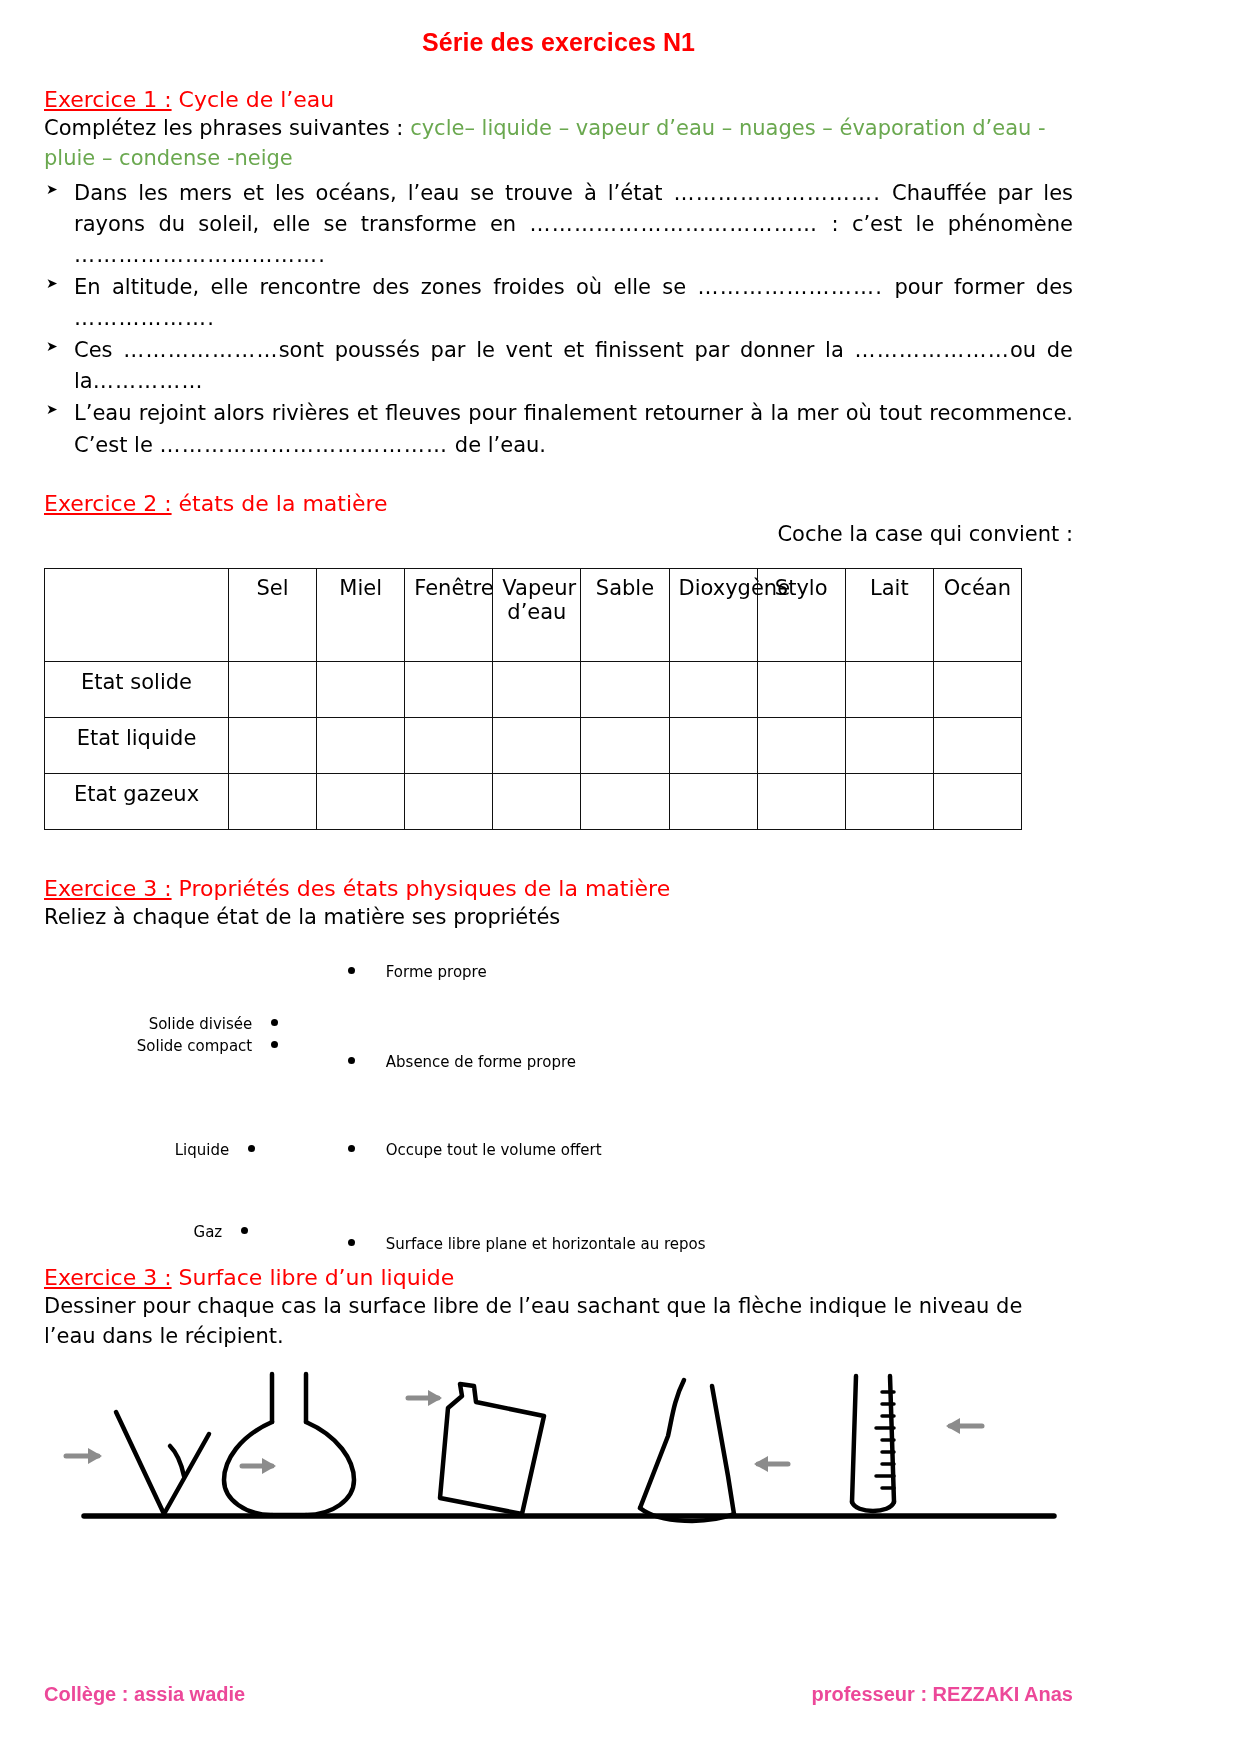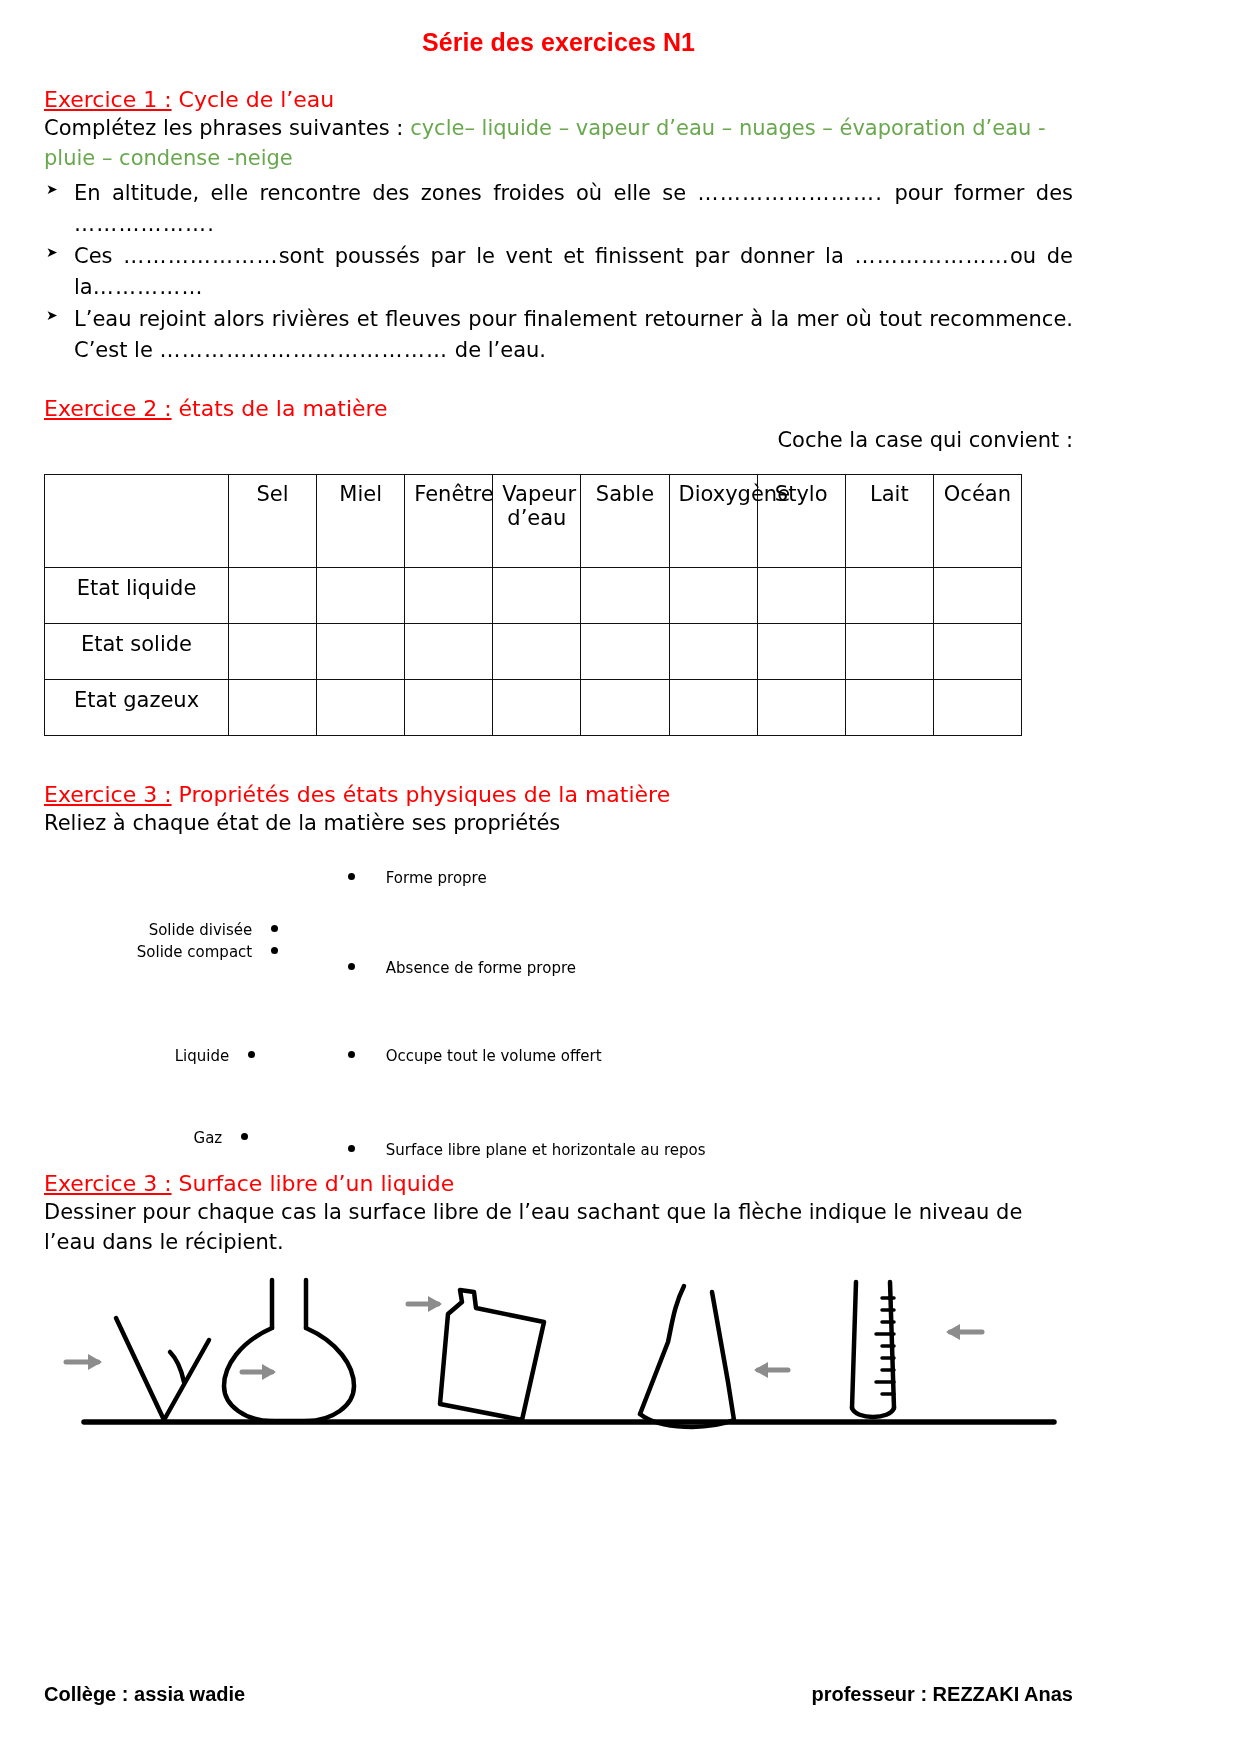--- a/index.html
+++ b/index.html
@@ -159,21 +159,21 @@
 
   
   .footer {
     position: absolute;
     left: 44px;
     right: 44px;
     bottom: 48px;
     display: flex;
     justify-content: space-between;
     align-items: flex-end;
-    color: #000000;
+    color: #ec4899;
     font-family: "Liberation Sans", sans-serif;
     font-weight: bold;
     font-size: 20px;
   }
 </style>
 </head>
 <body>
 
 <div class="page">
 
@@ -183,20 +183,23 @@
 
     <div class="ex-head">
       <span class="lbl">Exercice 1 :</span><span class="ttl"> Cycle de l’eau</span>
     </div>
 
     <div class="para">
       <span>Complétez les phrases suivantes</span><span> : </span><span class="green">cycle– liquide – vapeur d’eau – nuages – évaporation d’eau -pluie – condense -neige</span>
     </div>
 
     <ul class="arrow-list">
+      <li>
+        <span>Dans les mers et les océans, l’eau se trouve à l’état </span><span class="dots">……………………….</span><span> Chauffée par les rayons du soleil, elle se transforme en </span><span class="dots">…………………………………</span><span> : c’est le phénomène </span><span class="dots">…………………………….</span>
+      </li>
       <li>
         <span>En altitude, elle rencontre des zones froides où elle se </span><span class="dots">…………………….</span><span> pour former des </span><span class="dots">……………….</span>
       </li>
       <li>
         <span>Ces </span><span class="dots">…………………</span><span>sont poussés par le vent et finissent par donner la </span><span class="dots">…………………</span><span>ou de la</span><span class="dots">……………</span>
       </li>
       <li>
         <span>L’eau rejoint alors rivières et fleuves pour finalement retourner à la mer où tout recommence. C’est le </span><span class="dots">…………………………………</span><span> de l’eau.</span>
       </li>
     </ul>
@@ -216,33 +219,33 @@
           <th>Vapeur d’eau</th>
           <th>Sable</th>
           <th>Dioxygène</th>
           <th>Stylo</th>
           <th>Lait</th>
           <th>Océan</th>
         </tr>
       </thead>
       <tbody>
         <tr>
-          <td class="rowlab">Etat liquide</td>
+          <td class="rowlab">Etat solide</td>
           <td></td>
           <td></td>
           <td></td>
           <td></td>
           <td></td>
           <td></td>
           <td></td>
           <td></td>
           <td></td>
         </tr>
         <tr>
-          <td class="rowlab">Etat solide</td>
+          <td class="rowlab">Etat liquide</td>
           <td></td>
           <td></td>
           <td></td>
           <td></td>
           <td></td>
           <td></td>
           <td></td>
           <td></td>
           <td></td>
         </tr>

